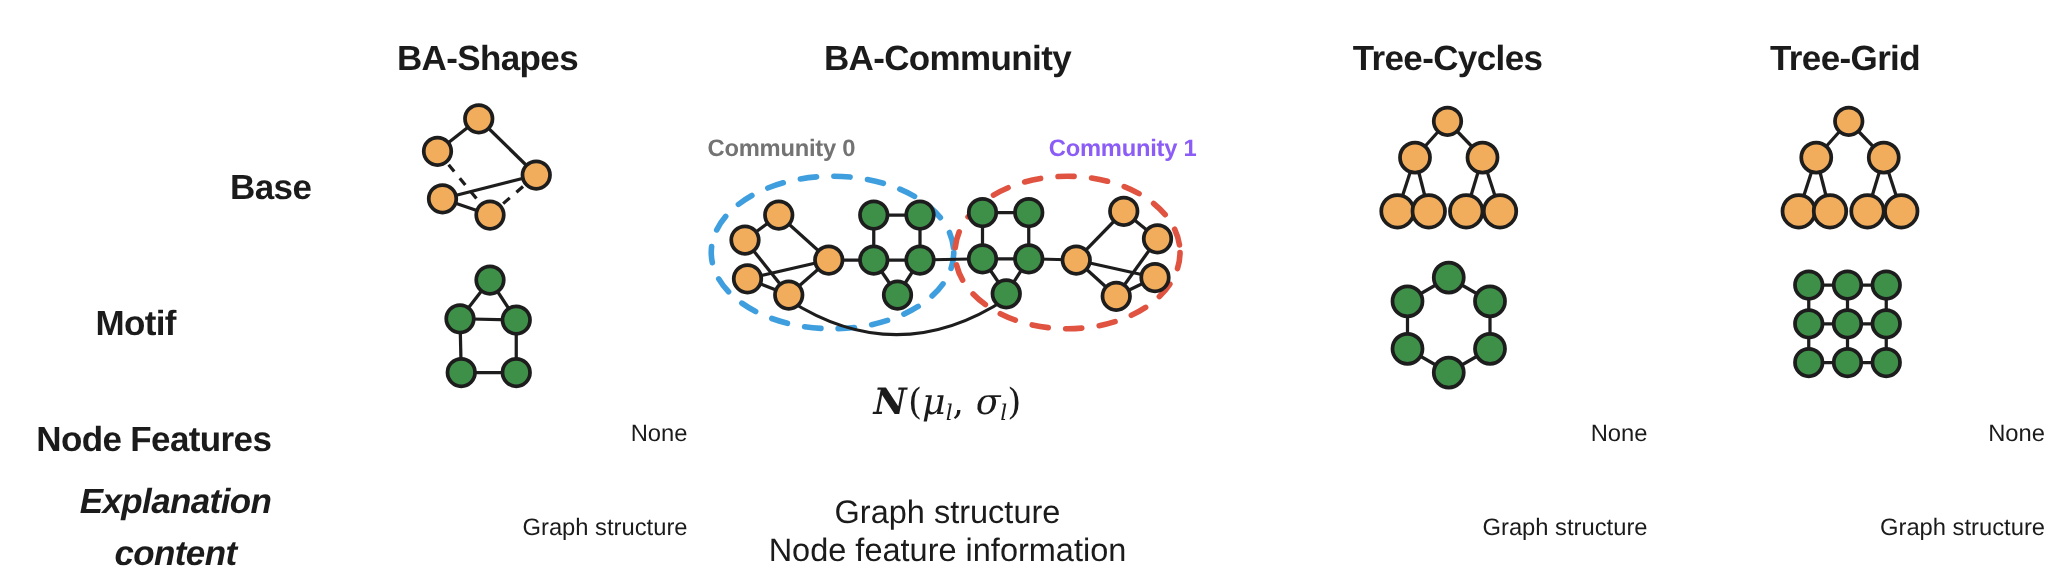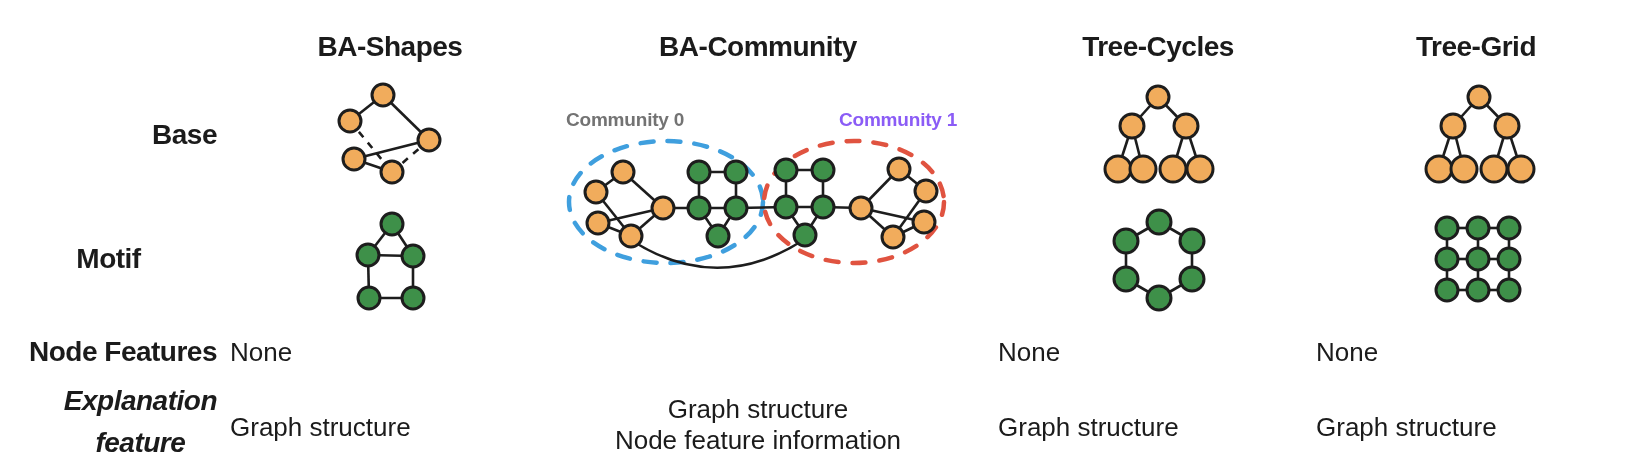--- a/index.html
+++ b/index.html
@@ -3,21 +3,21 @@
 <meta charset="utf-8">
 <style>
   html,body{margin:0;padding:0;background:#ffffff;}
   .canvas{position:relative;width:1644px;height:466px;background:#ffffff;overflow:hidden;
           font-family:"Liberation Sans",sans-serif;color:#1b1b1b;}
   .layer{position:absolute;left:0;top:0;}
   .hdr{position:absolute;top:31px;width:320px;text-align:center;font-size:28px;font-weight:bold;letter-spacing:-0.5px;}
   .rowlab{position:absolute;left:0;width:217px;text-align:right;font-size:28px;font-weight:bold;letter-spacing:-0.5px;}
   .rowlab-2line{position:absolute;left:0;width:217px;text-align:right;font-size:28px;font-weight:bold;line-height:42px;letter-spacing:-0.5px;}
   .rowlab-2line .inner{display:inline-block;text-align:center;}
-  .val{position:absolute;width:320px;text-align:left;font-size:26px;}
+  .val{position:absolute;width:320px;text-align:right;font-size:19px;}
   .val2{position:absolute;width:320px;text-align:center;font-size:26px;line-height:31px;}
   .commlab{position:absolute;top:109px;font-size:19px;font-weight:600;letter-spacing:-0.2px;}
   .formula1{position:absolute;top:304px;width:320px;text-align:center;font-size:29px;}
   .ser{font-family:"DejaVu Serif",serif;}
   .mit{font-family:"DejaVu Serif",serif;font-style:italic;}
   .mcal{font-family:"DejaVu Serif",serif;font-style:italic;font-weight:bold;padding-right:1px;}
   .msub{font-family:"DejaVu Serif",serif;font-style:italic;font-size:0.6em;vertical-align:-0.28em;}
   .whereline{position:absolute;top:346px;width:320px;text-align:center;font-size:26px;}
 </style>
 </head>
@@ -171,29 +171,30 @@
         <circle cx="1478" cy="290" r="11" fill="#3E9049" stroke="#1D1D1D" stroke-width="3"></circle>
         <circle cx="1509" cy="290" r="11" fill="#3E9049" stroke="#1D1D1D" stroke-width="3"></circle>
       </g>
     </svg>
 
   <div class="hdr" style="left:598px;">BA-Community</div>
   <div class="hdr" style="left:230px;">BA-Shapes</div>
   <div class="hdr" style="left:998px;">Tree-Cycles</div>
   <div class="hdr" style="left:1316px;">Tree-Grid</div>
 
-  <div class="rowlab" style="top:119px;">Base</div>
+  <div class="rowlab" style="top:134px;padding-left:32px;">Base</div>
   <div class="rowlab" style="top:243px;text-align:center;">Motif</div>
   <div class="rowlab" style="top:336px;">Node Features</div>
-  <div class="rowlab-2line" style="top:380px;font-style:italic;"><span class="inner"><div>Explanation</div><div>feature</div></span></div>
+  <div class="rowlab-2line" style="top:380px;font-style:italic;"><span class="inner"><div>Explanation</div><div>content</div></span></div>
 
   <div class="commlab" style="left:566px;color:#737373;">Community 0</div>
   <div class="commlab" style="left:839px;color:#8b5cf6;">Community 1</div>
 
   <div class="val" style="left:230px;top:337px;">None</div>
+  <div class="formula1" style="left:598px;"><span class="mcal">N</span><span class="ser">(</span><span class="mit">μ</span><span class="msub">l</span><span class="ser">, </span><span class="mit">σ</span><span class="msub">l</span><span class="ser">)</span></div>
   <div class="val" style="left:998px;top:337px;">None</div>
   <div class="val" style="left:1316px;top:337px;">None</div>
 
   <div class="val" style="left:230px;top:412px;">Graph structure</div>
   <div class="val2" style="left:598px;top:394px;">
       <div>Graph structure</div>
       <div>Node feature information</div>
     </div>
   <div class="val" style="left:998px;top:412px;">Graph structure</div>
   <div class="val" style="left:1316px;top:412px;">Graph structure</div>

